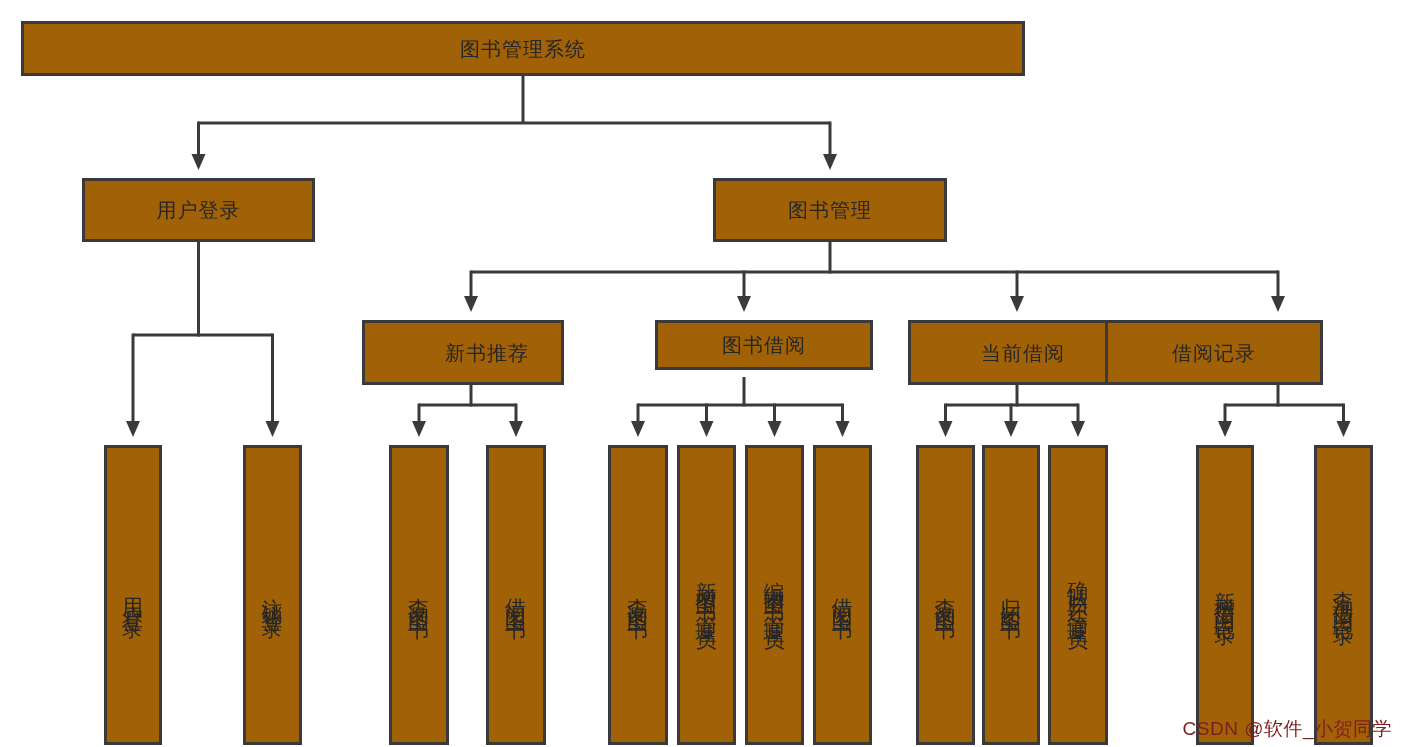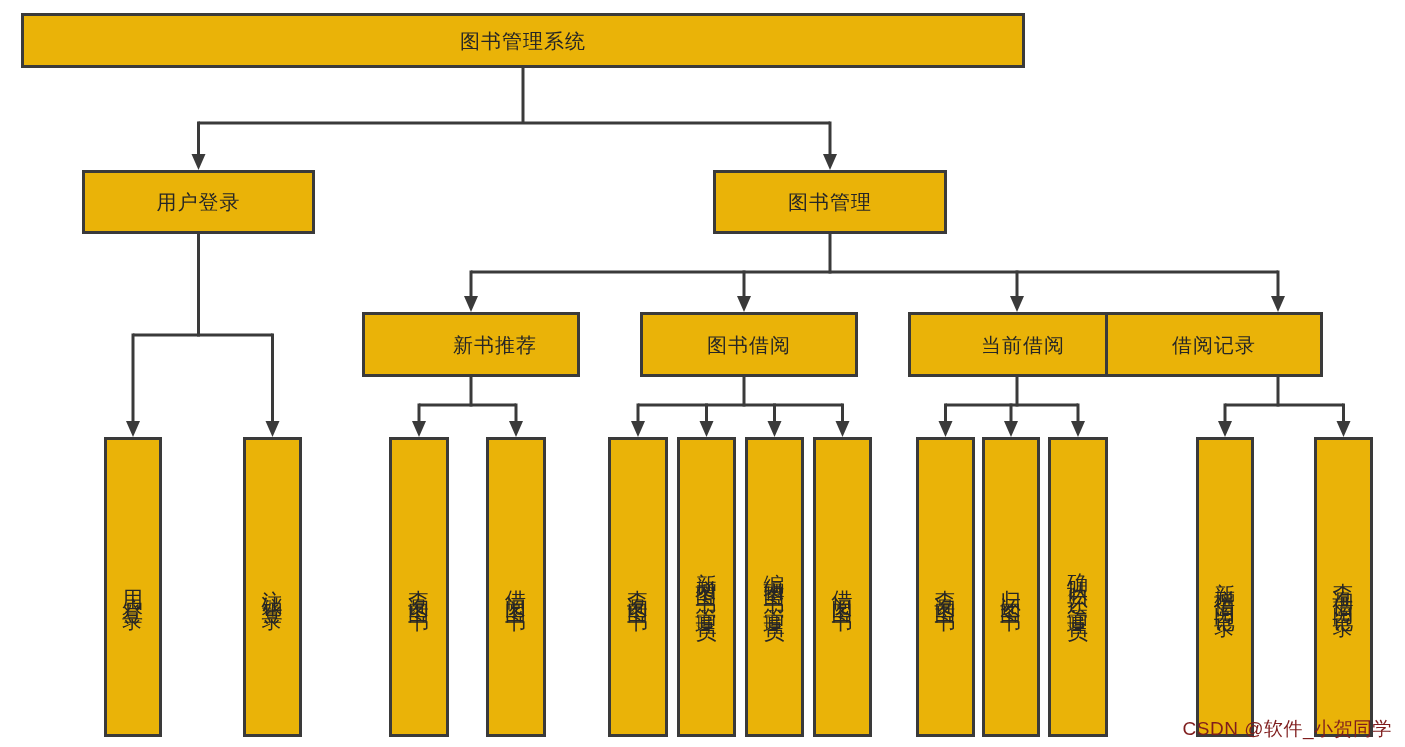--- a/index.html
+++ b/index.html
@@ -18,28 +18,29 @@
   #connectors {
     position: absolute;
     left: 0; top: 0;
     width: 1405px;
     height: 747px;
     z-index: 0;
   }
   .node {
     position: absolute;
     box-sizing: border-box;
-    background: #eab308;
+    background: #a16207;
     border: 3px solid #3a3a3a;
     color: #262626;
     display: flex;
     align-items: center;
     justify-content: center;
     z-index: 1;
     text-align: center;
+    margin-top: 8px;
   }
   .h {
     font-size: 20px;
     letter-spacing: 1px;
     line-height: 1;
   }
   .v {
     writing-mode: vertical-rl;
     text-orientation: mixed;
     font-size: 21px;
@@ -124,22 +125,22 @@
     <polygon class="arrow" points="1218,421 1232,421 1225,437"></polygon>
     <line class="cline" x1="1343.5" y1="403.5" x2="1343.5" y2="424"></line>
     <polygon class="arrow" points="1336.5,421 1350.5,421 1343.5,437"></polygon>
   </svg>
 
   <div class="node h" style="left:21px; top:13px; width:1004px; height:55px;">图书管理系统</div>
 
   <div class="node h" style="left:82px; top:170px; width:233px; height:64px;">用户登录</div>
   <div class="node h" style="left:713px; top:170px; width:234px; height:64px;">图书管理</div>
 
-  <div class="node h" style="left:362px; top:312px; width:218px; height:65px;padding-left:48px;">新书推荐</div>
-  <div class="node h" style="left:640px; top:312px; width:218px; height:65px;">图书借阅</div>
+  <div class="node h" style="left:362px; top:312px; width:202px; height:65px;padding-left:48px;">新书推荐</div>
+  <div class="node h" style="left:655px; top:312px; width:218px; height:50px;">图书借阅</div>
   <div class="node h" style="left:908px; top:312px; width:230px; height:65px;">当前借阅</div>
   <div class="node h" style="left:1105px; top:312px; width:218px; height:65px;">借阅记录</div>
 
   <div class="node v" style="left:104px; top:437px; width:58px; height:300px;">用户登录</div>
   <div class="node v" style="left:243px; top:437px; width:59px; height:300px;">注销登录</div>
 
   <div class="node v" style="left:389px; top:437px; width:60px; height:300px;">查询图书</div>
   <div class="node v" style="left:486px; top:437px; width:60px; height:300px;">借阅图书</div>
 
   <div class="node v" style="left:608px; top:437px; width:60px; height:300px;">查询图书</div>

